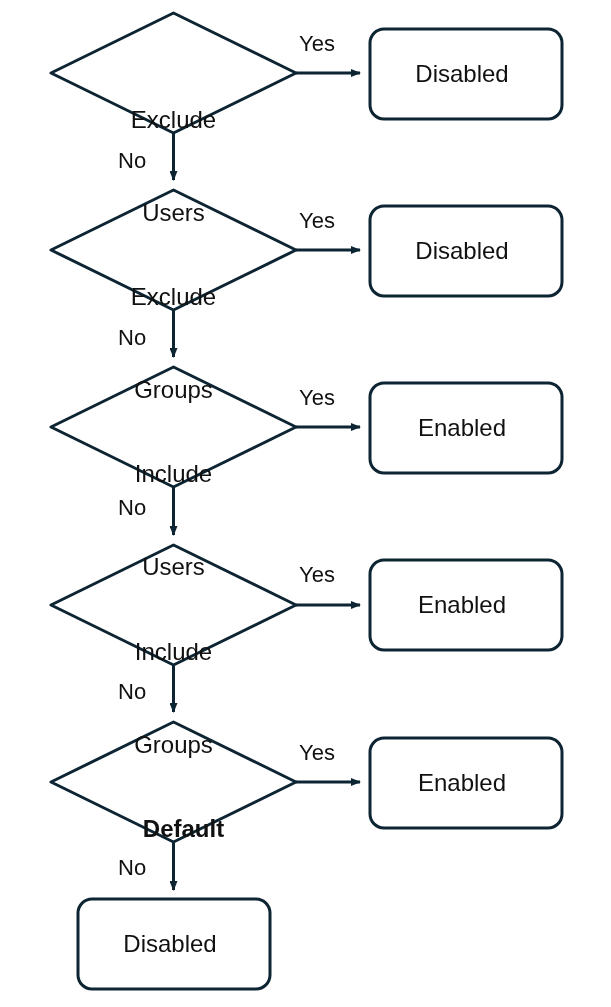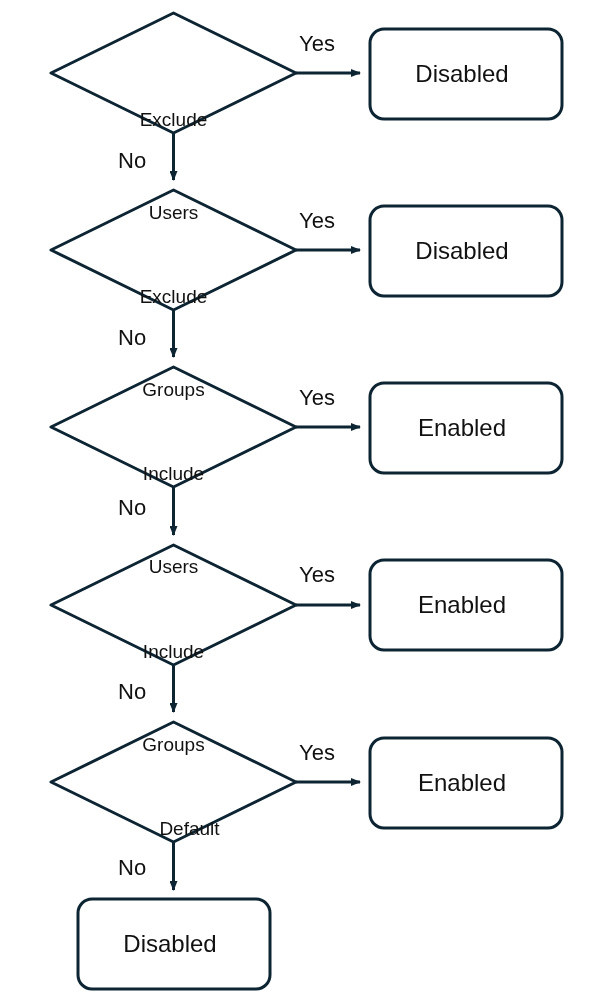--- a/index.html
+++ b/index.html
@@ -32,21 +32,21 @@
     top: 0;
     width: 611px;
     height: 1007px;
     pointer-events: none;
   }
   .decision-label {
     position: absolute;
     width: 245px;
     text-align: center;
     color: #111111;
-    font-size: 19px;
+    font-size: 24px;
     line-height: 31px;
     font-family: "Liberation Sans", sans-serif;
     white-space: pre;
   }
   .terminal-label {
     position: absolute;
     width: 184px;
     text-align: center;
     color: #111111;
     font-size: 24px;
@@ -119,21 +119,21 @@
     <div class="decision-label" style="left:51px; top:396px;">
       <div>Include</div>
       <div>Users</div>
     </div>
 
     <div class="decision-label" style="left:51px; top:574px;">
       <div>Include</div>
       <div>Groups</div>
     </div>
 
-    <div class="decision-label" style="left:67px; top:751px;">
+    <div class="decision-label" style="left:61px; top:751px;font-weight:bold;">
       <div>Default</div>
     </div>
 
     <div class="terminal-label" style="left:370px; top:60px;">Disabled</div>
     <div class="terminal-label" style="left:370px; top:237px;">Disabled</div>
     <div class="terminal-label" style="left:370px; top:414px;">Enabled</div>
     <div class="terminal-label" style="left:370px; top:591px;">Enabled</div>
     <div class="terminal-label" style="left:370px; top:769px;">Enabled</div>
     <div class="terminal-label" style="left:78px; top:930px;">Disabled</div>
 

